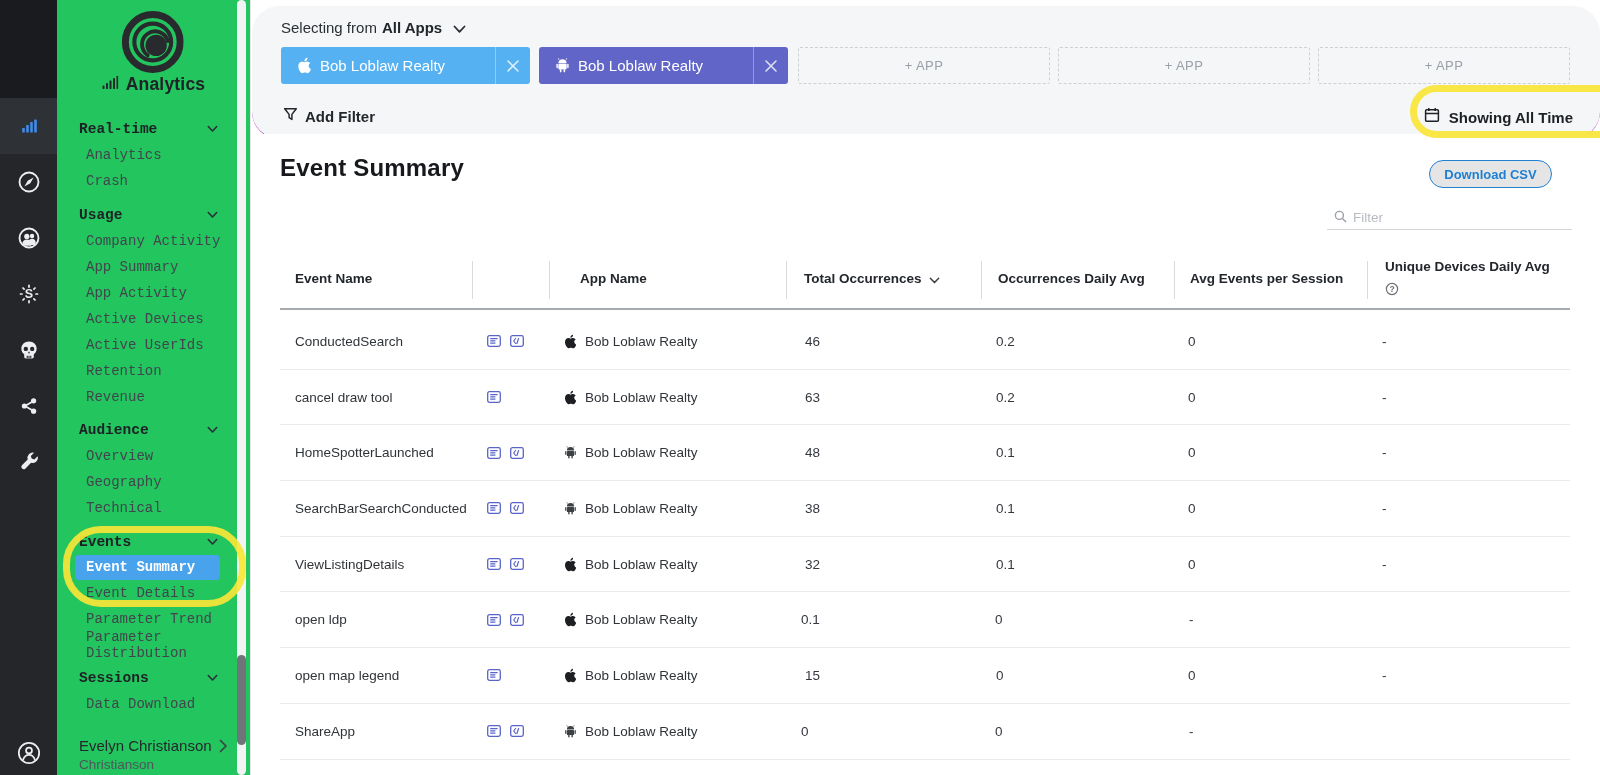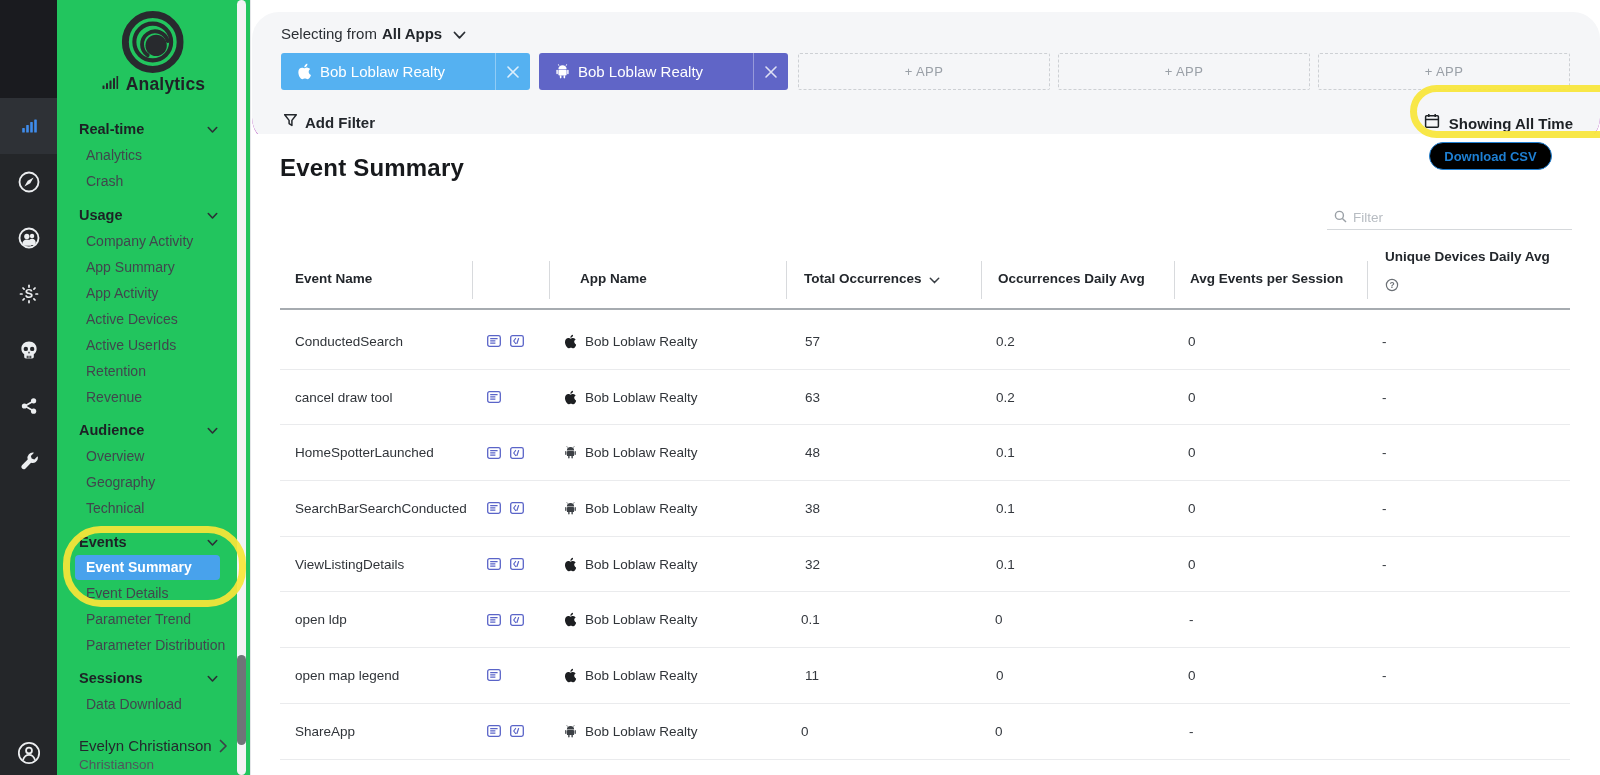--- a/index.html
+++ b/index.html
@@ -15,72 +15,72 @@
   .rail-item.active { background:#2e3136; }
   .rail-bottom { position:absolute; bottom:1px; left:0; width:57px; height:42px; display:flex; align-items:center; justify-content:center; }
   .rail-item svg, .rail-bottom svg { display:block; }
 
   
   .sidebar { position:absolute; left:57px; top:0; width:194px; height:775px; background:#22c55e; border-right:1px solid #e4e6e9; z-index:4; }
   .sb-logo { position:absolute; top:11px; left:50%; transform:translateX(-52%); }
   .sb-brand { position:absolute; top:74px; left:0; width:100%; display:flex; align-items:center; justify-content:center; gap:7px; }
   .sb-brand .brand-text { font-size:17.5px; font-weight:bold; color:#1f2226; letter-spacing:.2px; }
   .sb-nav { position:absolute; top:116px; left:0; width:186px; }
-  .sb-section { margin-top:7.5px; }
+  .sb-section { margin-top:7.5px;font-family:Liberation Mono, monospace; }
   .sb-section:first-child { margin-top:0; }
   .sb-sec-head { height:26px; display:flex; align-items:center; padding-left:22px; padding-right:25px; cursor:pointer; }
   .sb-sec-head .sec-label { font-size:14.5px; font-weight:bold; color:#1d2125; flex:1; }
   .sb-item { height:26px; display:flex; align-items:center; padding-left:29px; font-size:14px; color:#41464d; cursor:pointer; }
   .sb-item.selected { background:#48a2ec; color:#fff; font-weight:bold; margin-left:18px; margin-right:23px; padding-left:11px; border-radius:4px; height:25px; }
   .sb-user { position:absolute; left:0; bottom:0; width:194px; height:50px; cursor:pointer; }
   .sb-user-name { position:absolute; left:22px; top:12px; font-size:15px; color:#24282d; }
   .sb-user-org { position:absolute; left:22px; top:32px; font-size:13.5px; color:#50555c; }
   .sb-user-chev { position:absolute; right:23px; top:14px; }
   .sb-track { position:absolute; top:0; right:4px; width:9px; height:775px; background:#f2f3f5; border-radius:5px; }
   .sb-thumb { position:absolute; right:4px; top:655px; width:9px; height:90px; background:#6f7478; border-radius:5px; }
 
   
   .annot { position:absolute; border:7px solid rgba(247,229,57,.93); pointer-events:none; z-index:50; }
   .annot-events { left:6px; top:526px; width:183px; height:81px; border-radius:38px; }
   .annot-showing { left:1158px; top:85px; width:470px; height:53px; border-radius:27px; }
 
   
   .main { position:absolute; left:252px; top:0; width:1348px; height:775px; background:#fff; overflow:hidden; }
-  .topbar { position:absolute; top:12px; left:0; width:100%; height:133px; background:#f5f6f8; border-bottom:1px solid #a21caf;border-radius:27px; }
+  .topbar { position:absolute; top:6px; left:0; width:100%; height:133px; background:#f5f6f8; border-bottom:1px solid #a21caf;border-radius:27px; }
   .selrow { position:absolute; top:10px; left:29px; height:22px; display:flex; align-items:center; gap:5px; font-size:15px; color:#2b2f34; }
   .selrow b { font-weight:bold; color:#22262b; }
   .selrow .chev { margin-left:6px; margin-top:2px; }
   .chips { position:absolute; top:41px; left:29px; right:28px; height:37px; }
   .chip { position:absolute; top:0; height:37px; border-radius:3px; display:flex; align-items:center; color:#fff; }
   .chip-icon { display:flex; align-items:center; justify-content:center; width:16px; margin-left:15px; }
   .chip-label { font-size:15px; margin-left:8px; flex:1; }
   .chip-div { width:1px; height:37px; background:rgba(255,255,255,.35); }
   .chip-x { width:34px; height:37px; display:flex; align-items:center; justify-content:center; cursor:pointer; }
   .app-slot { position:absolute; top:0; height:37px; border:1px dashed #cdd0d4; border-radius:2px; display:flex; align-items:center; justify-content:center; font-size:13px; color:#9aa0a7; letter-spacing:.4px; cursor:pointer; }
   .filterrow { position:absolute; top:99px; left:31px; height:22px; display:flex; align-items:center; gap:7px; cursor:pointer; }
   .filterrow .lbl { font-size:15px; font-weight:bold; color:#23272c; }
   .showing { position:absolute; top:100px; right:27px; height:22px; display:flex; align-items:center; gap:9px; cursor:pointer; }
   .showing .lbl { font-size:15px; font-weight:bold; color:#1d2125; }
 
   .content { position:absolute; top:134px; left:0; width:100%; height:641px; background:#fff; }
   .page-title { position:absolute; top:20px; left:28px; font-size:24px; font-weight:bold; color:#17191c; letter-spacing:.2px; }
-  .dl-btn { position:absolute; top:8px; right:48px; width:123px; height:28px; border:1.5px solid #2180d2; border-radius:15px; background:#000000; color:#1e7fd2; font-size:13px; font-weight:bold; font-family:inherit; display:flex; align-items:center; justify-content:center; cursor:pointer; }
+  .dl-btn { position:absolute; top:26px; right:48px; width:123px; height:28px; border:1.5px solid #2180d2; border-radius:15px; background:#e5e5e5; color:#1e7fd2; font-size:13px; font-weight:bold; font-family:inherit; display:flex; align-items:center; justify-content:center; cursor:pointer; }
   .filter-input { position:absolute; top:72px; right:28px; width:245px; height:24px; border-bottom:1px solid #d5d8db; display:flex; align-items:center; gap:6px; padding-left:7px; }
   .filter-input input { border:none; outline:none; background:transparent; font-size:13.5px; font-family:inherit; color:#33383e; width:200px; }
   .filter-input input::placeholder { color:#b7bcc2; }
 
   .tbl { position:absolute; top:115px; left:28px; width:1290px; }
   .tr { display:grid; grid-template-columns:192px 77px 237px 195px 193px 193px 203px; }
   .thead { height:61px; border-bottom:2px solid #a6abb0; }
   .th { position:relative; display:flex; align-items:center; font-size:13.5px; font-weight:bold; color:#23272c; }
   .th .sep { position:absolute; left:0; top:12px; height:38px; width:1px; background:#d8dadd; }
   .th-pad1 { padding-left:15px; } .th-pad3 { padding-left:31px; } .th-pad4 { padding-left:18px; }
   .th-pad5 { padding-left:16px; } .th-pad6 { padding-left:17px; } .th-pad7 { padding-left:18px; }
   .th-sort { margin-left:7px; margin-top:2px; }
-  .th-2line { flex-direction:column; align-items:flex-start; justify-content:flex-start; gap:14px; }
+  .th-2line { flex-direction:column; align-items:flex-start; justify-content:center; gap:8px; }
   .row { height:55.7px; border-bottom:1px solid #eaebed; cursor:pointer; }
   .td { display:flex; align-items:center; font-size:13.5px; color:#34383e; }
   .td-event { padding-left:15px; color:#303439; }
   .td-icons { padding-left:15px; gap:9px; }
   .td-app { padding-left:14px; gap:7px; color:#303439; }
   .td-num4 { padding-left:19px; } .td-num5 { padding-left:15px; } .td-num6 { padding-left:14px; } .td-num7 { padding-left:15px; }
   .plat-ic { display:flex; align-items:center; justify-content:center; width:15px; color:#1d1f22; }
   .ev-ic { display:flex; }
 </style>
 </head>
@@ -445,21 +445,21 @@
                 </span>
               </div>
               <div class="td td-app">
                 <span class="plat-ic" style="color: rgb(29, 31, 34);">
                   <svg width="13" height="15" viewBox="0 0 384 512">
                     <use href="#sym-apple"></use>
                   </svg>
                 </span>
                 <span>Bob Loblaw Realty</span>
               </div>
-              <div class="td td-num4">57</div>
+              <div class="td td-num4">46</div>
               <div class="td td-num5">0.2</div>
               <div class="td td-num6">0</div>
               <div class="td td-num7">-</div>
             </div>
             <div class="tr row">
               <div class="td td-event">cancel draw tool</div>
               <div class="td td-icons">
                 <span class="ev-ic" style="color: rgb(90, 100, 200);">
                   <svg width="14" height="12" viewBox="0 0 14 12">
                     <use href="#sym-ev-log"></use>
@@ -596,21 +596,21 @@
                 </span>
               </div>
               <div class="td td-app">
                 <span class="plat-ic" style="color: rgb(29, 31, 34);">
                   <svg width="13" height="15" viewBox="0 0 384 512">
                     <use href="#sym-apple"></use>
                   </svg>
                 </span>
                 <span>Bob Loblaw Realty</span>
               </div>
-              <div class="td td-num4">11</div>
+              <div class="td td-num4">15</div>
               <div class="td td-num5">0</div>
               <div class="td td-num6">0</div>
               <div class="td td-num7">-</div>
             </div>
             <div class="tr row">
               <div class="td td-event">ShareApp</div>
               <div class="td td-icons">
                 <span class="ev-ic" style="color: rgb(90, 100, 200);">
                   <svg width="14" height="12" viewBox="0 0 14 12">
                     <use href="#sym-ev-log"></use>

